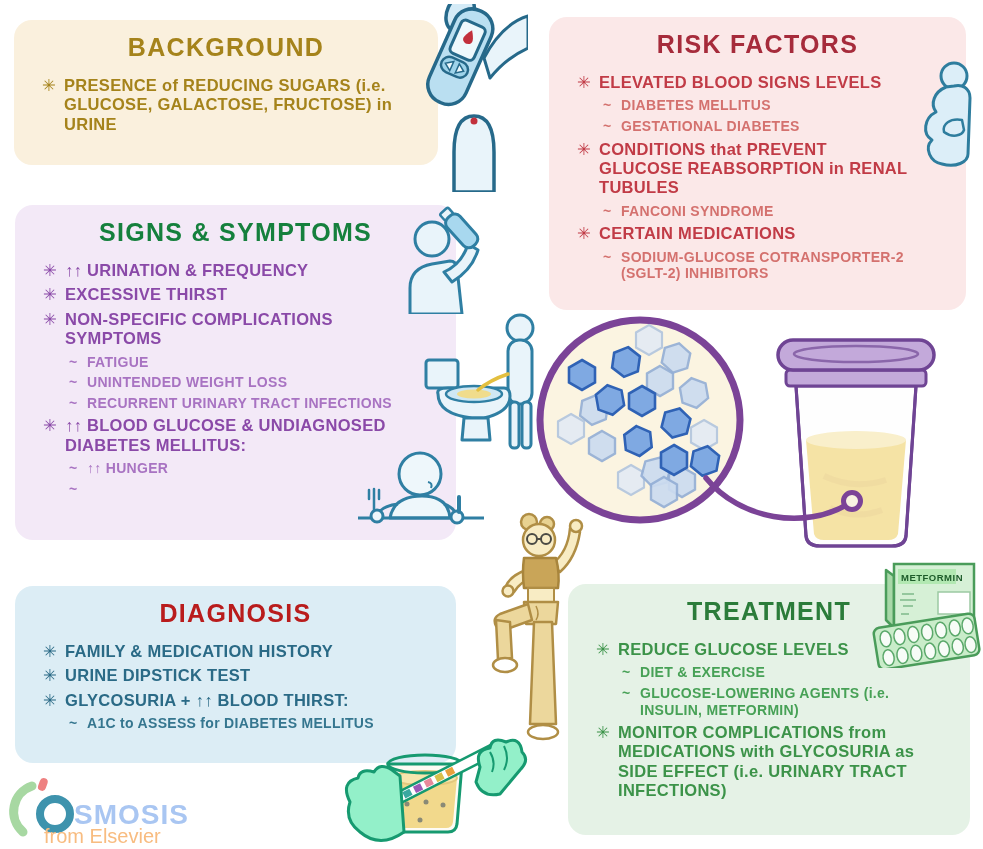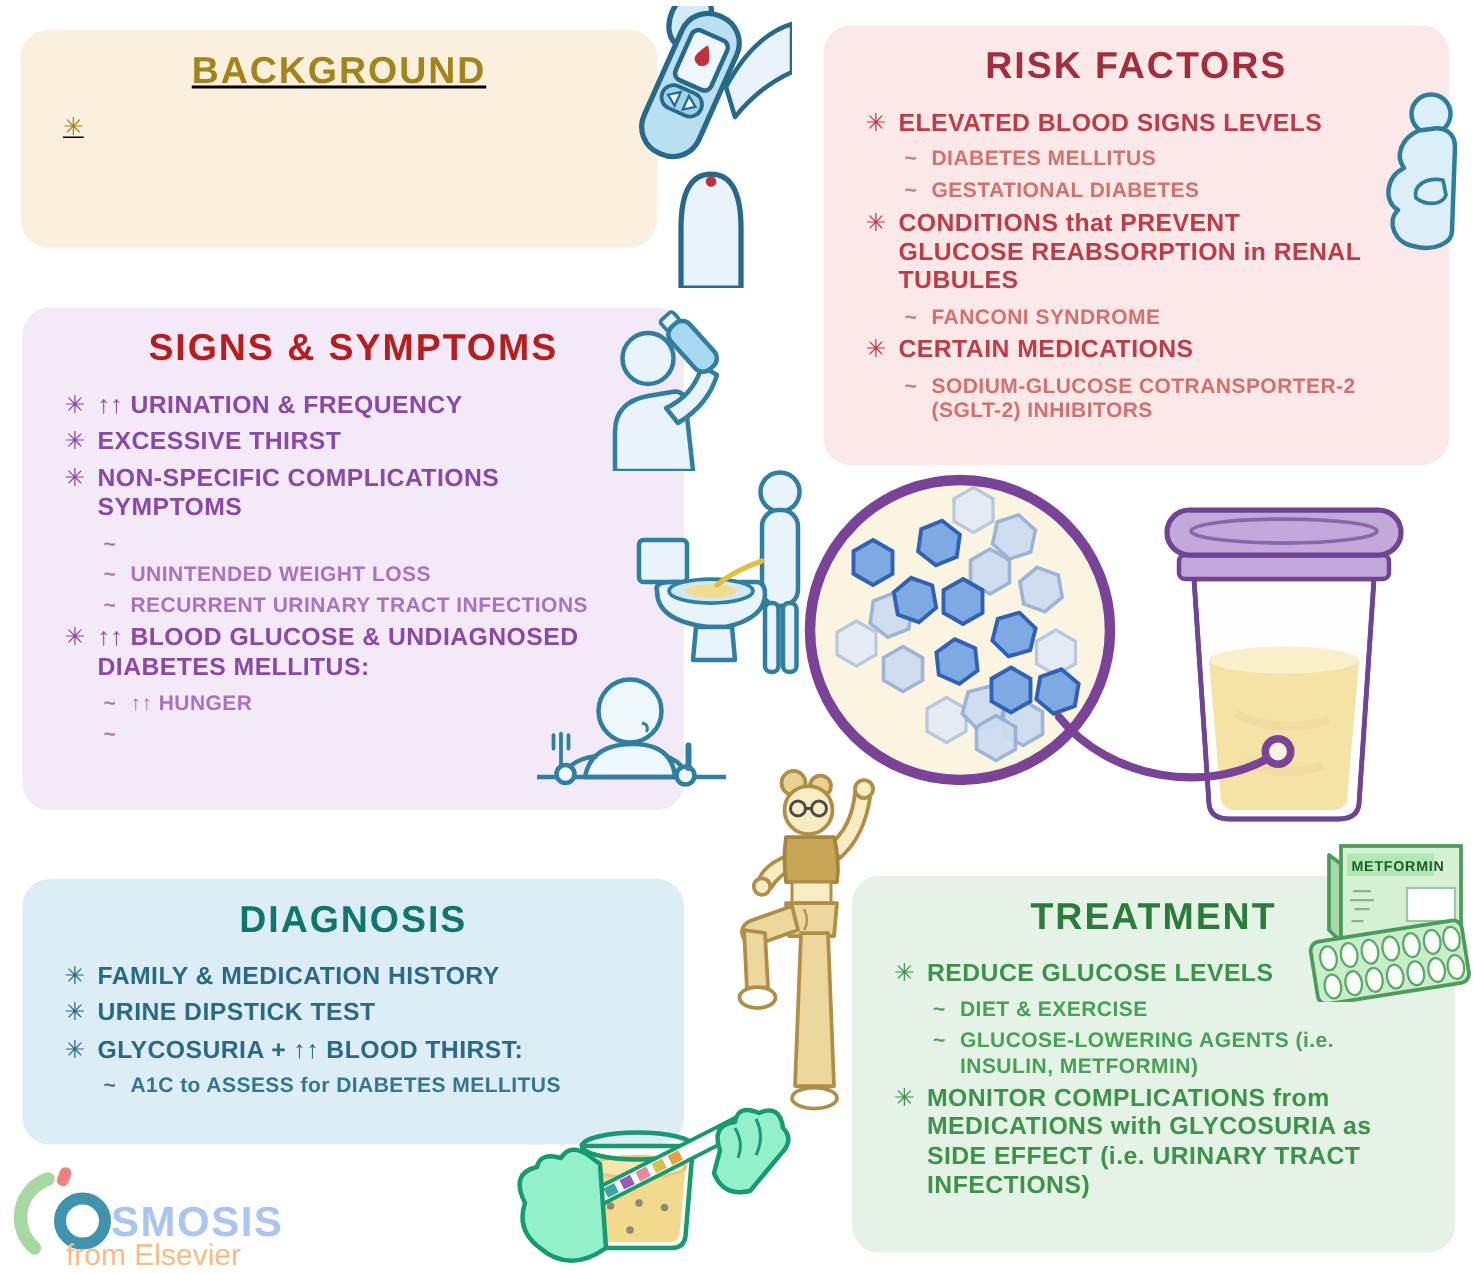--- a/index.html
+++ b/index.html
@@ -8,37 +8,37 @@
   .panel{position:absolute;border-radius:18px;box-sizing:border-box;}
   .panel h2{margin:0;text-align:center;font-size:25px;letter-spacing:1.3px;padding:13px 0 9px;}
   .items{padding:0 26px 0 28px;}
   .item{display:flex;align-items:flex-start;margin:5px 0;line-height:1.18;}
   .item .marker{flex:0 0 22px;}
   .item .txt{flex:1 1 auto;letter-spacing:.3px;}
   .item.main{font-size:16.5px;}
   .item.sub{font-size:14px;margin:4px 0;}
   .item.sub .marker{flex:0 0 18px;margin-left:26px;}
 
-  #p-bg{left:14px;top:20px;width:424px;height:145px;background:#faf0dd;text-decoration:underline;}
+  #p-bg{left:14px;top:20px;width:424px;height:145px;background:#faf0dd;}
   #p-bg h2,#p-bg .item{color:#a5831b;}
   #p-bg .txt{max-width:330px;}
 
   #p-risk{left:549px;top:17px;width:417px;height:293px;background:#fbe8e8;}
   #p-risk h2{color:#a62b3b;}
   #p-risk .item.main{color:#c13b46;}
   #p-risk .item.sub{color:#d4716e;}
   #p-risk .items{padding-right:56px;}
 
   #p-signs{left:15px;top:205px;width:441px;height:335px;background:#f3e9f7;}
-  #p-signs h2{color:#b91c1c;}
+  #p-signs h2{color:#15803d;}
   #p-signs .item.main{color:#8a49a8;}
   #p-signs .item.sub{color:#a873c2;}
 
   #p-diag{left:15px;top:586px;width:441px;height:177px;background:#dcedf5;}
-  #p-diag h2{color:#0f766e;}
+  #p-diag h2{color:#b91c1c;}
   #p-diag .item.main{color:#2a6a86;}
   #p-diag .item.sub{color:#35768f;}
 
   #p-treat{left:568px;top:584px;width:402px;height:251px;background:#e5f2e6;}
   #p-treat h2{color:#2b7c3a;}
   #p-treat .item.main{color:#3c9349;}
   #p-treat .item.sub{color:#47a156;}
   #p-treat .items{padding-right:34px;}
 
   .illus{position:absolute;z-index:2;}
@@ -52,20 +52,21 @@
 </head>
 <body>
 
 <div id="canvas">
 
   <section class="panel" id="p-bg">
     <h2>BACKGROUND</h2>
     <div class="items">
       <div class="item main">
         <span class="marker">✳</span>
+        <span class="txt">PRESENCE of REDUCING SUGARS (i.e. GLUCOSE, GALACTOSE, FRUCTOSE) in URINE</span>
       </div>
     </div>
   </section>
 
   <section class="panel" id="p-risk">
     <h2>RISK FACTORS</h2>
     <div class="items">
       <div class="item main">
         <span class="marker">✳</span>
         <span class="txt">ELEVATED BLOOD SIGNS LEVELS</span>
@@ -107,20 +108,21 @@
       <div class="item main">
         <span class="marker">✳</span>
         <span class="txt">EXCESSIVE THIRST</span>
       </div>
       <div class="item main">
         <span class="marker">✳</span>
         <span class="txt">NON-SPECIFIC COMPLICATIONS SYMPTOMS</span>
       </div>
       <div class="item sub">
         <span class="marker">~</span>
+        <span class="txt">FATIGUE</span>
       </div>
       <div class="item sub">
         <span class="marker">~</span>
         <span class="txt">UNINTENDED WEIGHT LOSS</span>
       </div>
       <div class="item sub">
         <span class="marker">~</span>
         <span class="txt">RECURRENT URINARY TRACT INFECTIONS</span>
       </div>
       <div class="item main">

